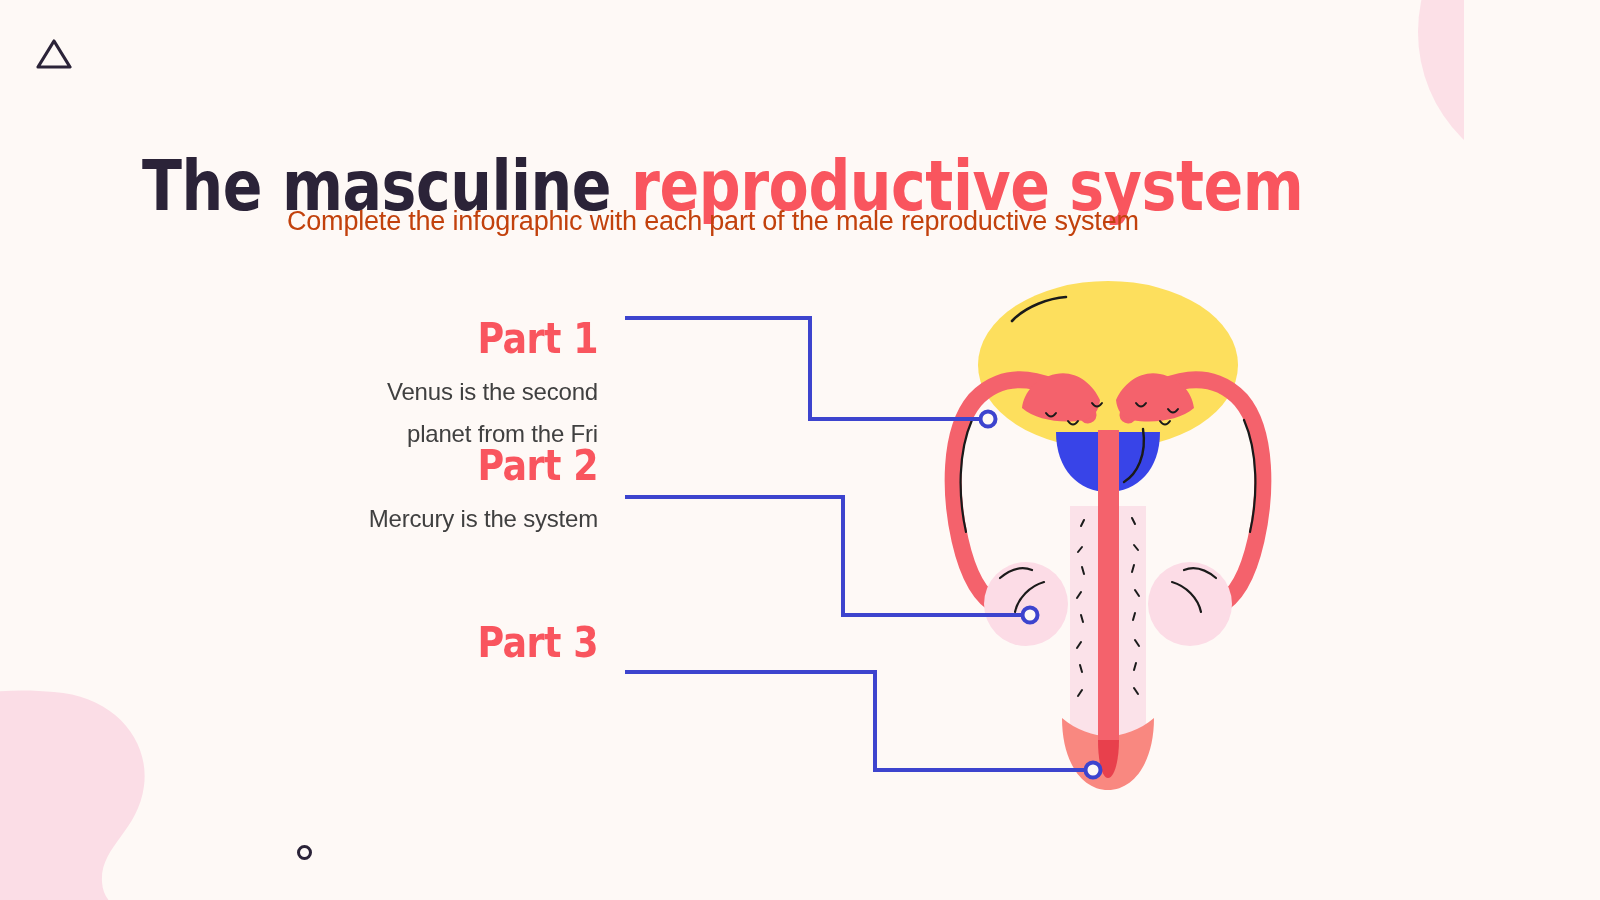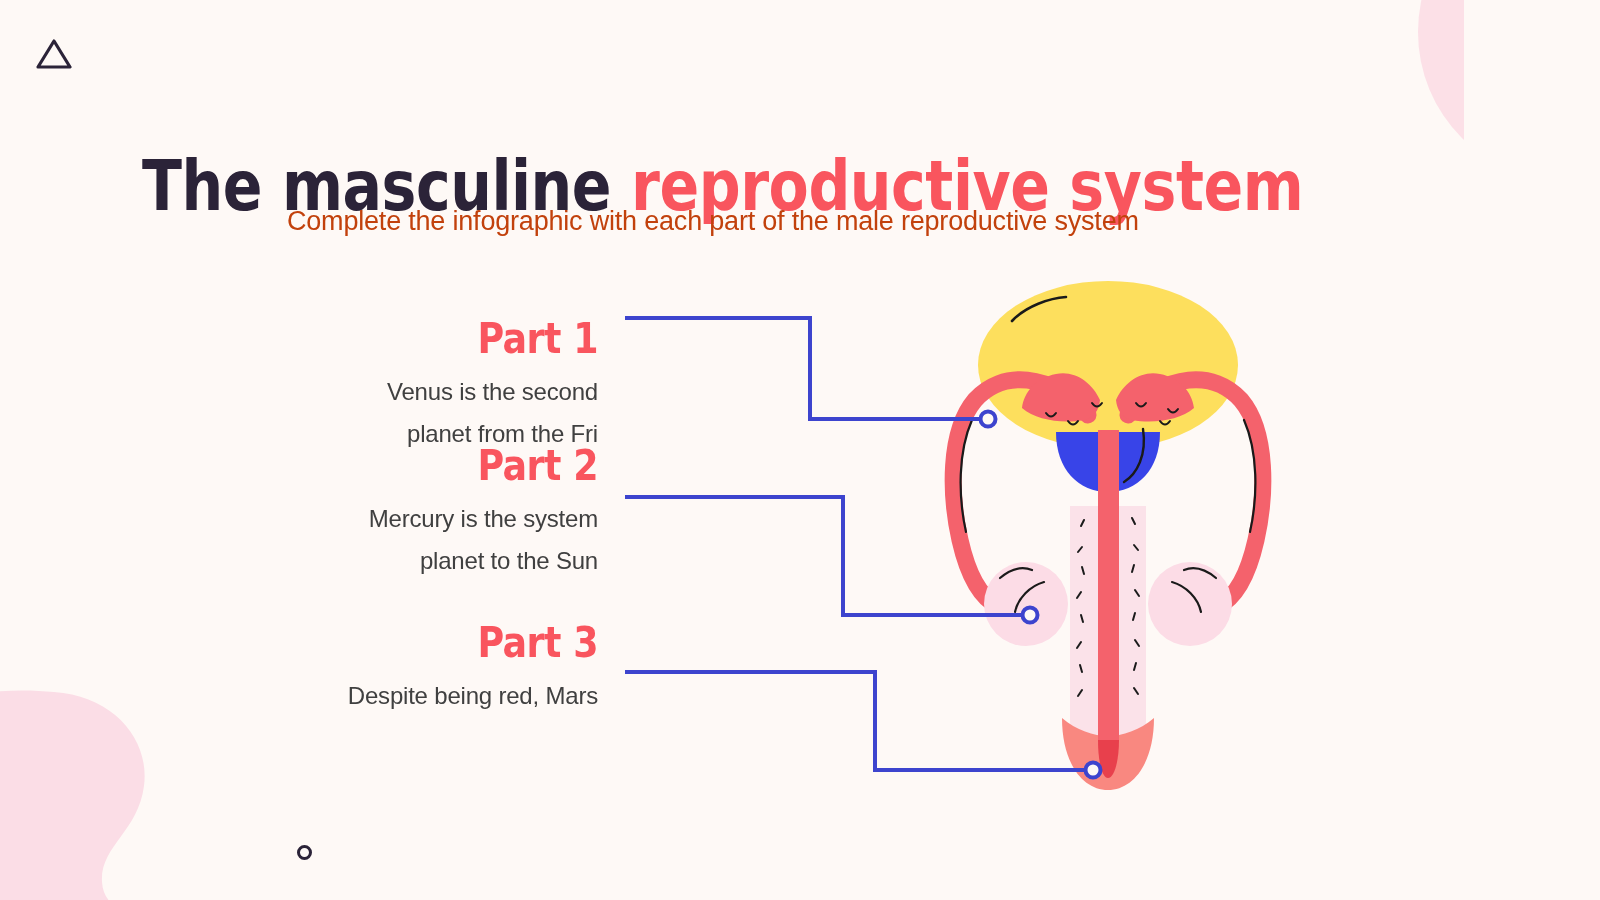--- a/index.html
+++ b/index.html
@@ -163,28 +163,26 @@
     <div class="part-desc">
       <div>Venus is the second</div>
       <div>planet from the Fri</div>
     </div>
   </div>
 
   <div class="part" id="part-2">
     <div class="part-label">Part 2</div>
     <div class="part-desc">
       <div>Mercury is the system</div>
-      <div>planet to the Sun</div>
     </div>
   </div>
 
   <div class="part" id="part-3">
     <div class="part-label">Part 3</div>
     <div class="part-desc">
-      <div>Despite being red, Mars</div>
     </div>
   </div>
 
   <svg id="anatomy" viewBox="0 0 1600 900">
 
     <ellipse cx="1108" cy="365" rx="130" ry="84" fill="#FDDF5D"></ellipse>
     <path d="M1012 321 C1026 306 1050 298 1066 297" fill="none" stroke="#1A1A1A" stroke-width="2.6" stroke-linecap="round"></path>
 
     <path d="M1056 432 L1160 432 C1160 470 1137 492 1108 492 C1079 492 1056 470 1056 432 Z" fill="#3844E8"></path>
     <path d="M1143 429 C1147 455 1137 474 1124 482" fill="none" stroke="#1A1A1A" stroke-width="2.4" stroke-linecap="round"></path>

